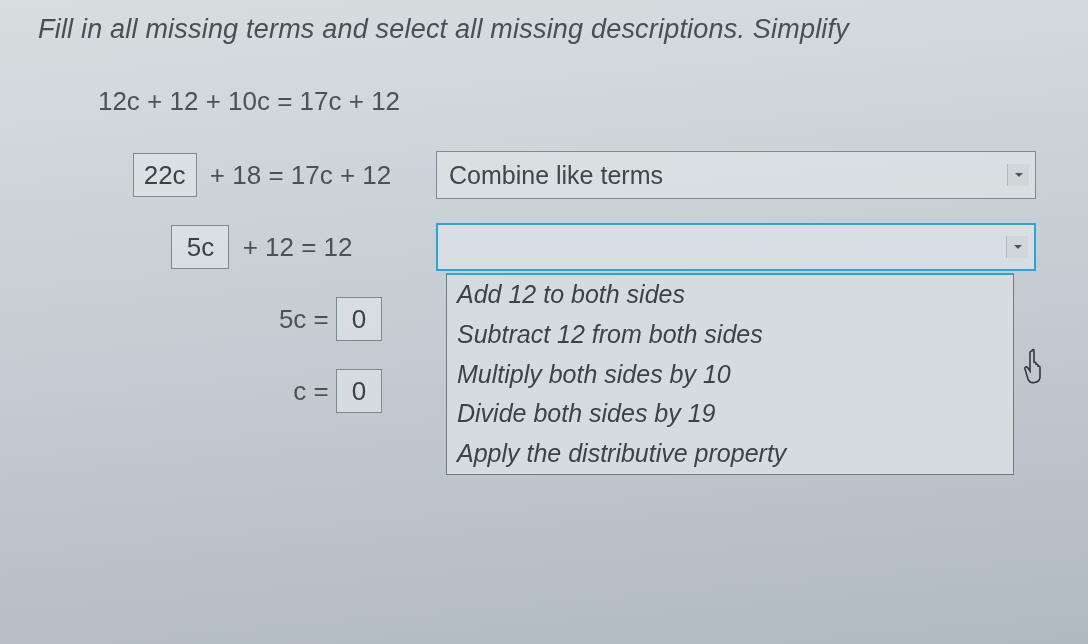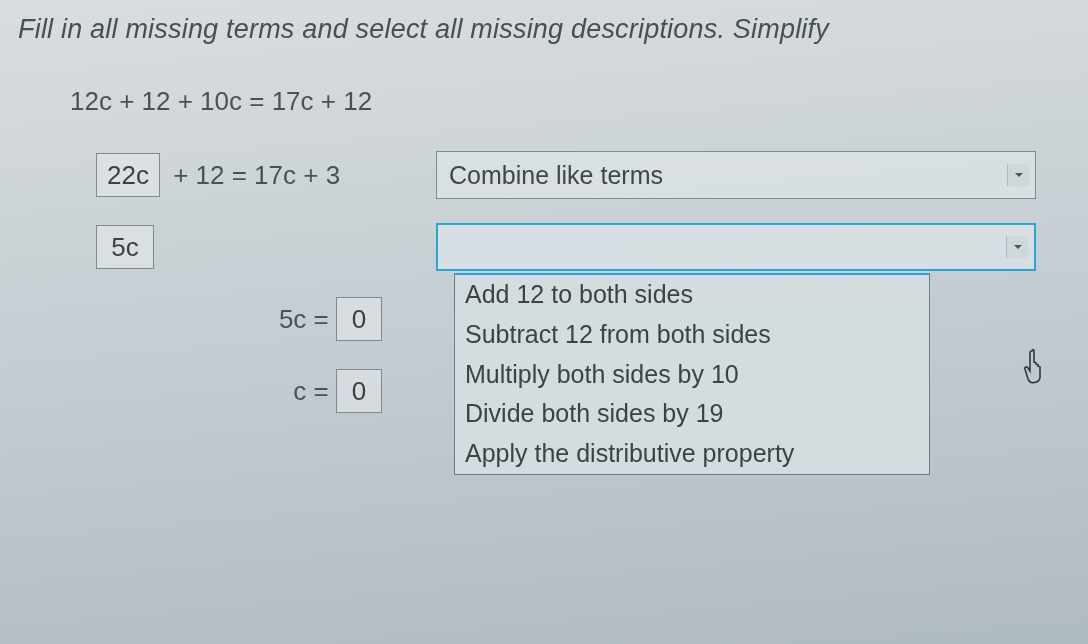--- a/index.html
+++ b/index.html
@@ -13,20 +13,21 @@
     color: #3a4246;
     overflow: hidden;
     position: relative;
   }
   .instruction {
     font-style: italic;
     font-size: 27px;
     color: #465055;
     padding: 14px 0 0 18px;
     letter-spacing: 0.2px;
+    margin-left: 20px;
   }
   .worksheet {
     margin: 28px 0 0 48px;
     display: flex;
     gap: 0;
   }
   .col-eq {
     display: flex;
     flex-direction: column;
     min-width: 380px;
@@ -36,20 +37,21 @@
     flex-direction: column;
     margin-left: 8px;
     position: relative;
   }
   .row {
     display: flex;
     align-items: center;
     height: 72px;
     font-size: 26px;
     color: #4a5256;
+    justify-content: center;
   }
   .row.first { height: 56px; margin-bottom: 10px; }
   .eq-text { white-space: pre; }
   .box-input {
     display: inline-flex;
     align-items: center;
     justify-content: center;
     border: 1px solid #7d8a91;
     background: rgba(230,234,236,0.55);
     height: 44px;
@@ -88,26 +90,27 @@
     border-left: 1px solid rgba(127,139,146,0.4);
   }
   .caret svg { width: 10px; height: 10px; }
   .select-open {
     border: 2px solid #2aa6d6;
     background: rgba(222,230,234,0.7);
   }
   .dropdown-panel {
     position: absolute;
     top: 48px;
-    left: 16px;
-    width: 476px;
+    left: 8px;
+    width: 568px;
     border: 1px solid #6f7c83;
     border-top: 2px solid #2aa6d6;
     background: rgba(214,221,225,0.92);
     z-index: 5;
+    font-style: italic;
   }
   .dropdown-option {
     font-size: 25px;
     color: #3a4348;
     padding: 3px 10px 3px 10px;
     line-height: 1.35;
   }
   .desc-spacer { height: 66px; }
   .cursor-hand {
     position: absolute;
@@ -126,25 +129,26 @@
 <div class="worksheet">
 
   <div class="col-eq">
 
     <div class="row first left-pad">
       <span class="eq-text">12c + 12 + 10c = 17c + 12</span>
     </div>
 
     <div class="row indent-1">
       <span class="box-input">22c</span>
-      <span class="eq-text"> + 12 = 17c + 3</span>
+      <span class="eq-text"> + 18 = 17c + 12</span>
     </div>
 
     <div class="row indent-1">
       <span class="box-input">5c</span>
+      <span class="eq-text"> + 12 = 12</span>
     </div>
 
     <div class="row right-align">
       <span class="eq-text">5c = </span>
       <span class="box-input box-sm">0</span>
     </div>
 
     <div class="row right-align">
       <span class="eq-text">c = </span>
       <span class="box-input box-sm">0</span>

